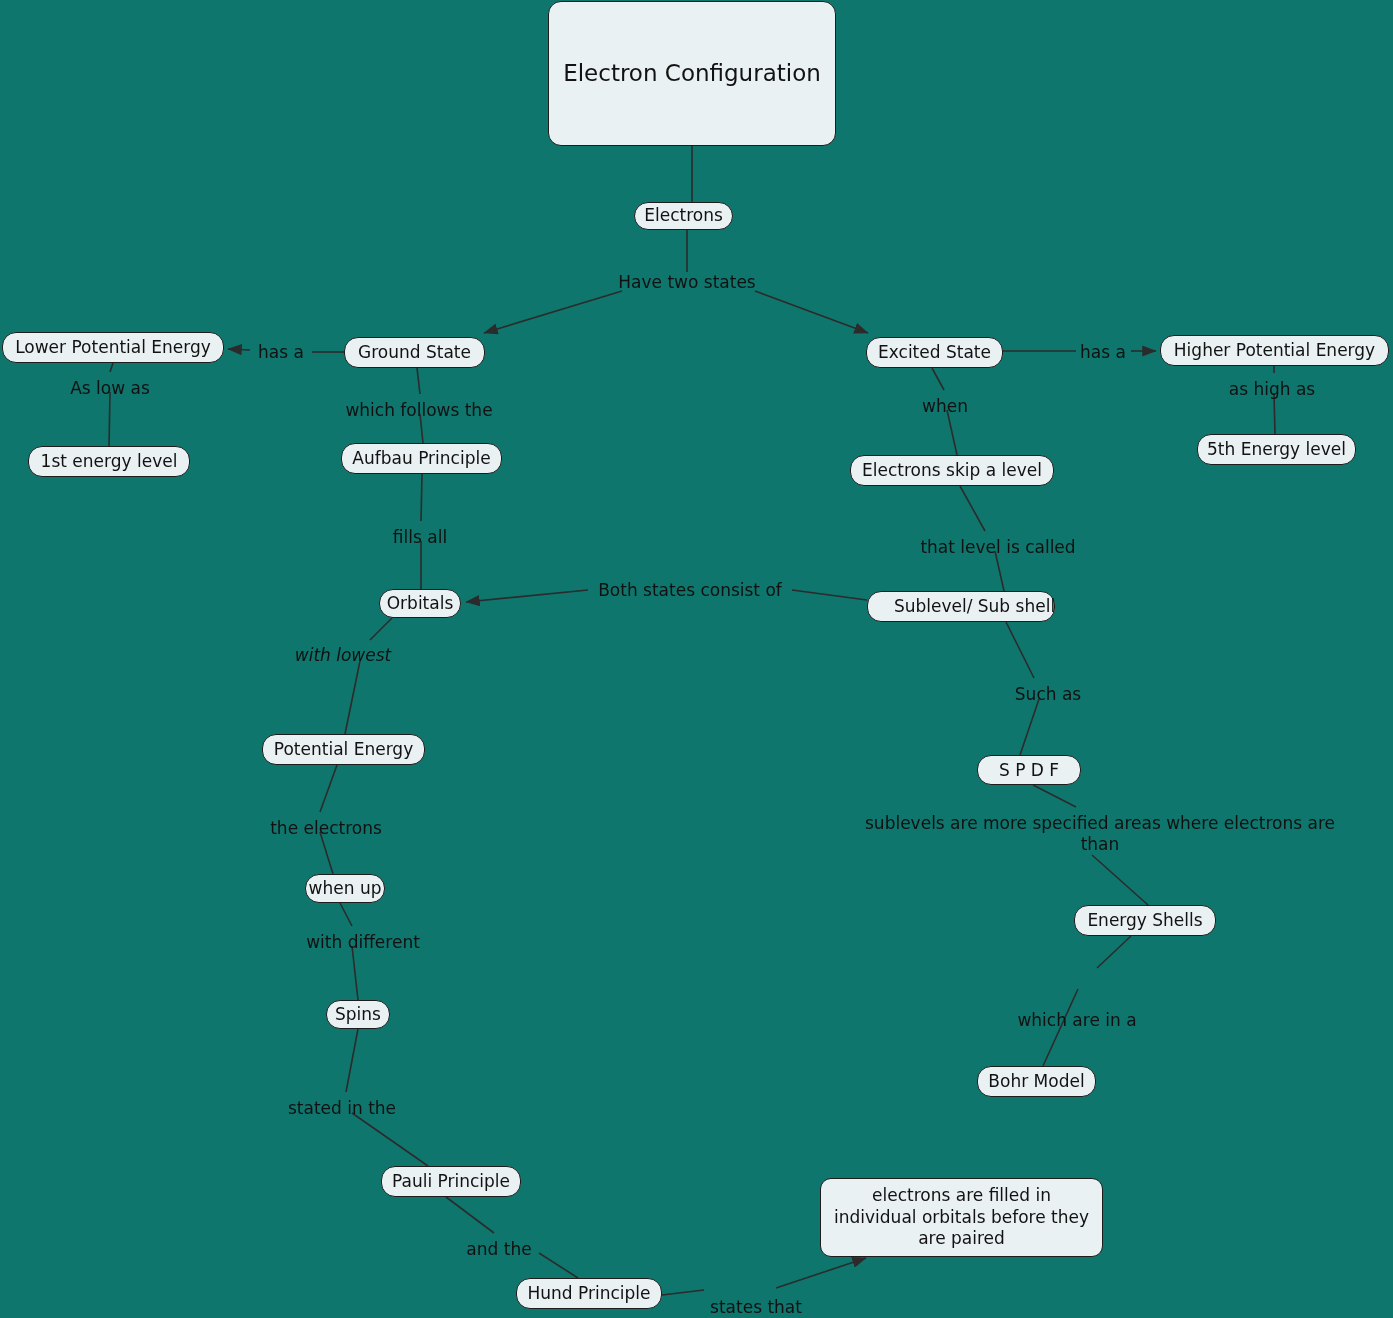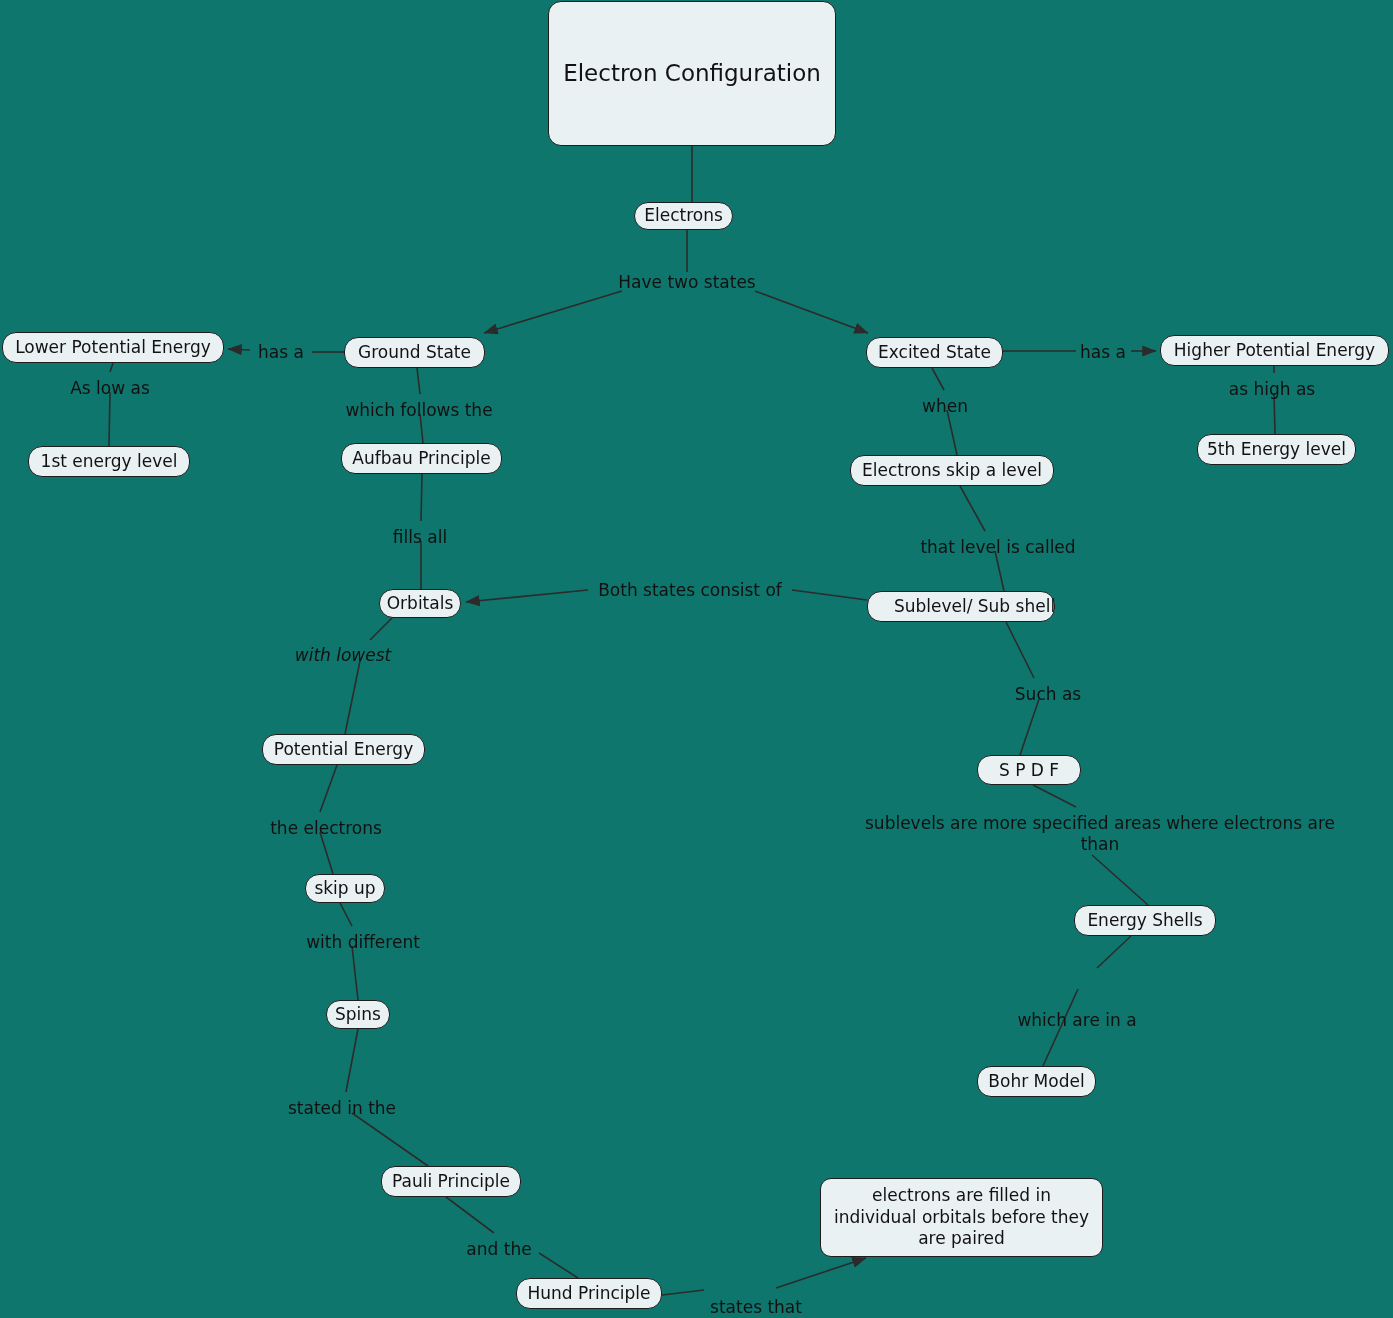--- a/index.html
+++ b/index.html
@@ -191,21 +191,21 @@
 
   <div class="node" style="left:262px; top:734px; width:163px; height:31px;">
     <span>Potential Energy</span>
   </div>
 
   <div class="node" style="left:977px; top:755px; width:104px; height:30px;align-items:flex-end;">
     <span>S P D F</span>
   </div>
 
   <div class="node" style="left:305px; top:874px; width:80px; height:29px;">
-    <span>skip up</span>
+    <span>when up</span>
   </div>
 
   <div class="node" style="left:1074px; top:905px; width:142px; height:31px;">
     <span>Energy Shells</span>
   </div>
 
   <div class="node" style="left:326px; top:1000px; width:64px; height:29px;">
     <span>Spins</span>
   </div>
 

